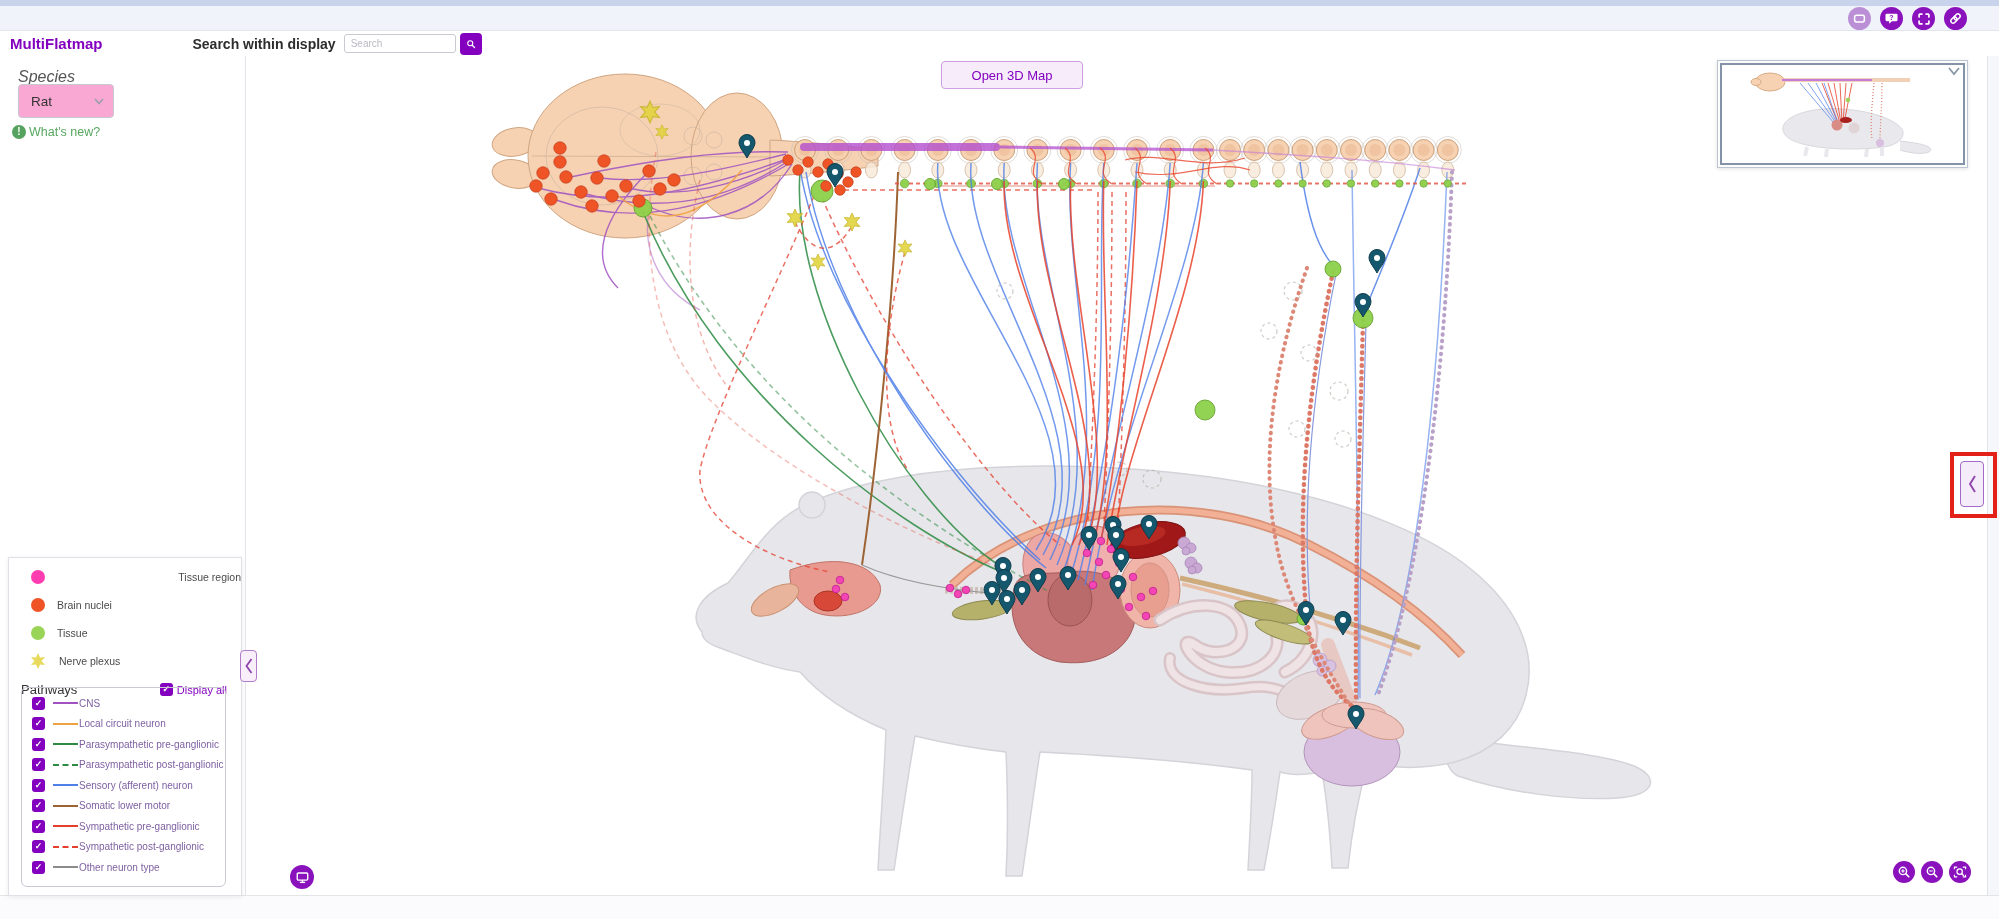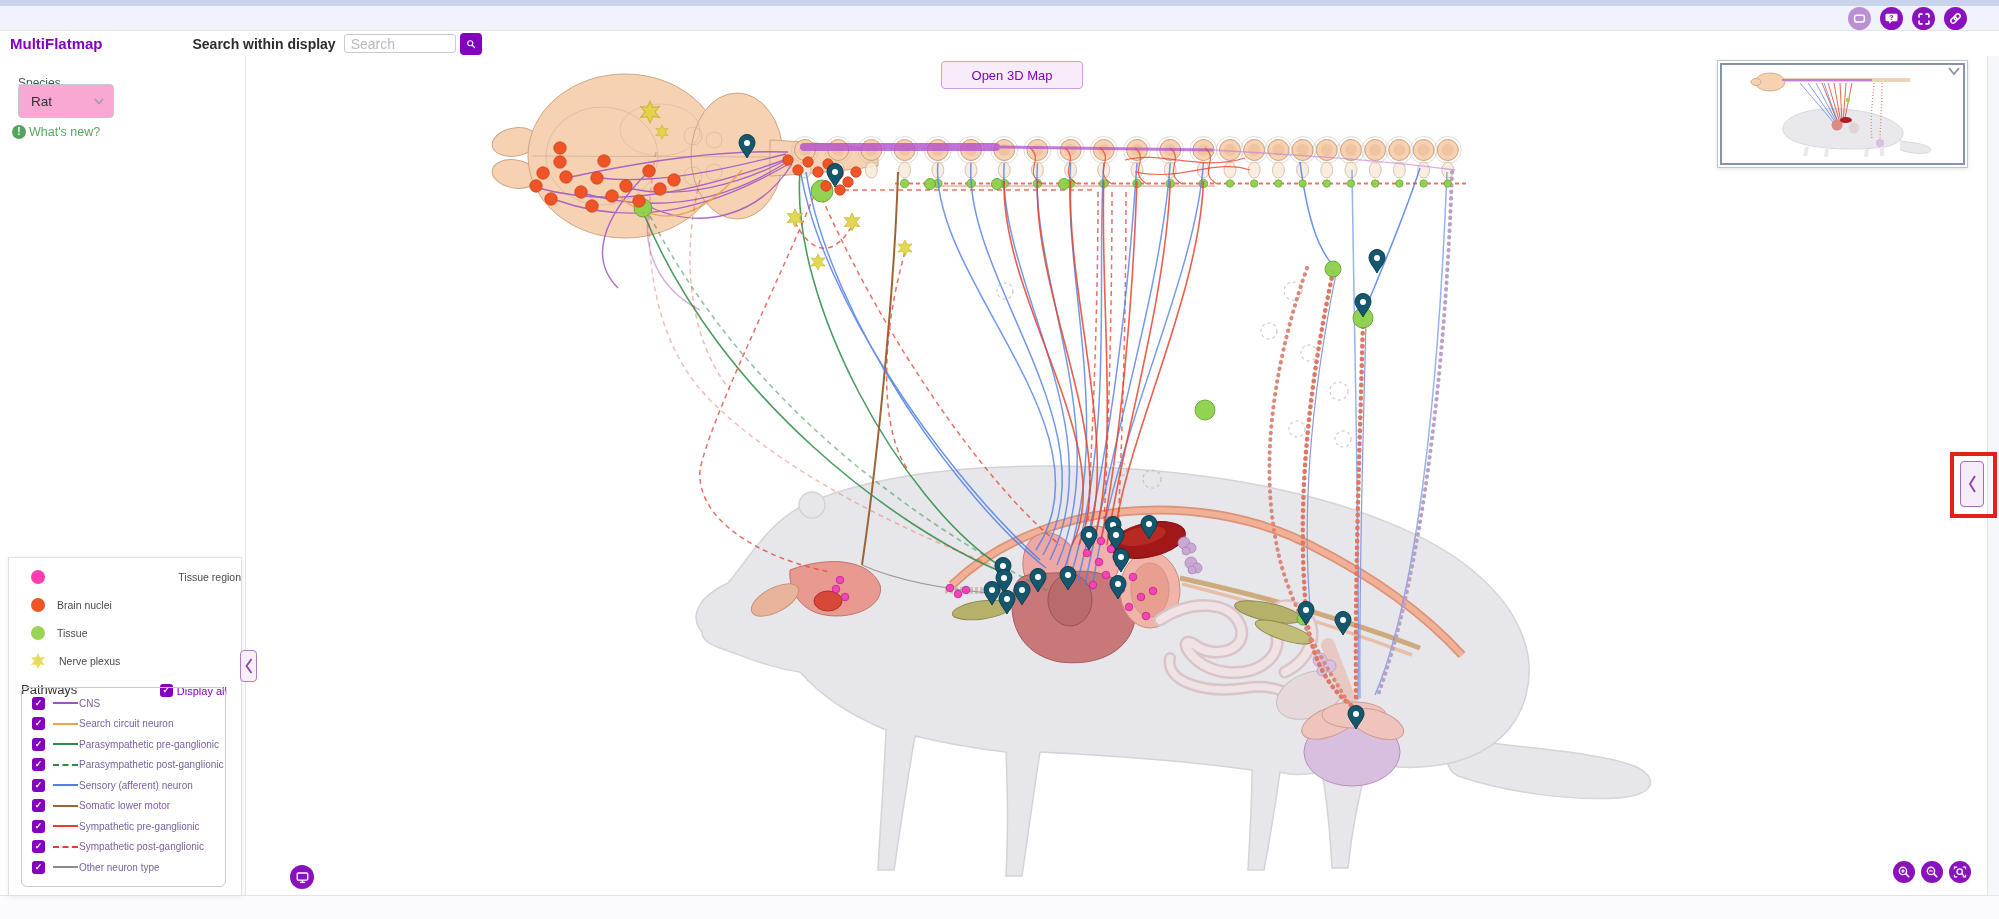--- a/index.html
+++ b/index.html
@@ -8,45 +8,45 @@
 
   
   .topstrip{position:absolute;left:0;top:0;width:1999px;height:6px;background:#c9d4ec;z-index:30;}
   .headerbar{position:absolute;left:0;top:6px;width:1999px;height:24px;background:#f1f3fa;border-bottom:1px solid #e3e5ee;z-index:30;}
   .hicons{position:absolute;right:32px;top:1px;display:flex;gap:9px;}
   .hbtn{width:23px;height:23px;border-radius:50%;background:#8a12bd;border:none;padding:0;display:flex;align-items:center;justify-content:center;cursor:pointer;}
   .hbtn.light{background:#bb8fd6;}
   .toolbar{position:absolute;left:0;top:31px;width:1999px;height:25px;background:#fff;z-index:30;display:flex;align-items:center;}
   .brand{color:#8300bf;font-weight:bold;font-size:15px;margin-left:10px;}
   .srch-label{font-size:14px;font-weight:bold;color:#2d2d2d;margin-left:90px;}
-  .srch-input{margin-left:8px;width:98px;height:17px;border:1px solid #c9c9d2;border-radius:3px;font-size:14px;padding:0 6px;color:#444;outline:none;}
+  .srch-input{margin-left:8px;width:98px;height:17px;border:1px solid #c9c9d2;border-radius:3px;font-size:10px;padding:0 6px;color:#444;outline:none;}
   .srch-input::placeholder{color:#b9b9c2;}
   .srch-btn{margin-left:4px;width:22px;height:22px;background:#8300bf;border:none;border-radius:4px;display:flex;align-items:center;justify-content:center;cursor:pointer;}
 
   
   .stage{position:absolute;inset:0;z-index:1;}
   .flatmap{position:absolute;left:0;top:0;}
 
   
   .sidebar{position:absolute;left:0;top:56px;width:245px;height:839px;background:#fff;border-right:1px solid #e4e4ea;z-index:10;}
-  .species-label{position:absolute;left:18px;top:20px;font-size:12px;color:#555;}
+  .species-label{position:absolute;left:18px;top:12px;font-size:16px;color:#555;font-style:italic;}
   .species-select{position:absolute;left:18px;top:28px;width:94px;height:32px;border:1px solid #c8c8d0;border-radius:4px;background:#f9a8d4;display:flex;align-items:center;cursor:pointer;}
   .species-value{font-size:13.5px;color:#333;margin-left:12px;flex:1;}
   .whatsnew{position:absolute;left:12px;top:69px;display:flex;align-items:center;gap:3px;cursor:pointer;}
   .wn-ico{width:14px;height:14px;border-radius:50%;background:#55a35e;color:#fff;font-size:10px;font-weight:bold;text-align:center;line-height:14px;}
   .wn-txt{font-size:12.5px;color:#57a75f;}
 
   
   .legend{position:absolute;left:8px;top:557px;width:232px;height:337px;background:#fff;border:1px solid #e0e0e6;box-shadow:0 1px 5px rgba(0,0,0,.08);z-index:12;}
   .feat-row{display:flex;align-items:center;height:26px;margin-left:22px;margin-top:2px;}
   .feat-row:first-child{margin-top:6px;justify-content:space-between;}
   .feat-dot{width:14px;height:14px;border-radius:50%;flex:0 0 14px;}
   .feat-star{width:18px;height:18px;flex:0 0 18px;margin-left:-2px;}
   .feat-lbl{font-size:10.5px;color:#4a4a4a;margin-left:12px;}
-  .pathways-head{display:flex;align-items:flex-end;margin:8px 14px 0 12px;}
+  .pathways-head{display:flex;align-items:center;margin:8px 14px 0 12px;}
   .pathways-title{font-size:13px;color:#333;flex:1;}
   .dspall{display:flex;align-items:center;gap:4px;cursor:pointer;}
   .dspall-lbl{font-size:11px;color:#8300bf;}
   .cb{width:13px;height:13px;background:#8300bf;border-radius:3px;color:#fff;font-size:9px;line-height:13px;text-align:center;font-weight:bold;flex:0 0 13px;cursor:pointer;}
   .pathway-box{position:absolute;left:12px;top:129px;width:203px;height:198px;border:1px solid #c9c9d2;border-radius:6px;overflow:hidden;}
   .pathway-row{display:flex;align-items:center;height:20.5px;margin-left:10px;}
   .pathway-row:first-child{margin-top:5px;}
   .lnsw{width:25px;height:0;margin-left:8px;flex:0 0 25px;}
   .pathway-lbl{font-size:10px;color:#7d5fa0;margin-left:1px;white-space:nowrap;}
 
@@ -553,21 +553,21 @@
     </div>
     <div class="pathway-box" id="pathway-box">
         <div class="pathway-row">
           <span class="cb">✓</span>
           <span class="lnsw" style="border-top: 2.5px solid rgb(160, 82, 192);"></span>
           <span class="pathway-lbl">CNS</span>
         </div>
         <div class="pathway-row">
           <span class="cb">✓</span>
           <span class="lnsw" style="border-top: 2.5px solid rgb(239, 162, 66);"></span>
-          <span class="pathway-lbl">Search circuit neuron</span>
+          <span class="pathway-lbl">Local circuit neuron</span>
         </div>
         <div class="pathway-row">
           <span class="cb">✓</span>
           <span class="lnsw" style="border-top: 2.5px solid rgb(46, 139, 68);"></span>
           <span class="pathway-lbl">Parasympathetic pre-ganglionic</span>
         </div>
         <div class="pathway-row">
           <span class="cb">✓</span>
           <span class="lnsw" style="border-top: 2.5px dashed rgb(46, 139, 68);"></span>
           <span class="pathway-lbl">Parasympathetic post-ganglionic</span>

